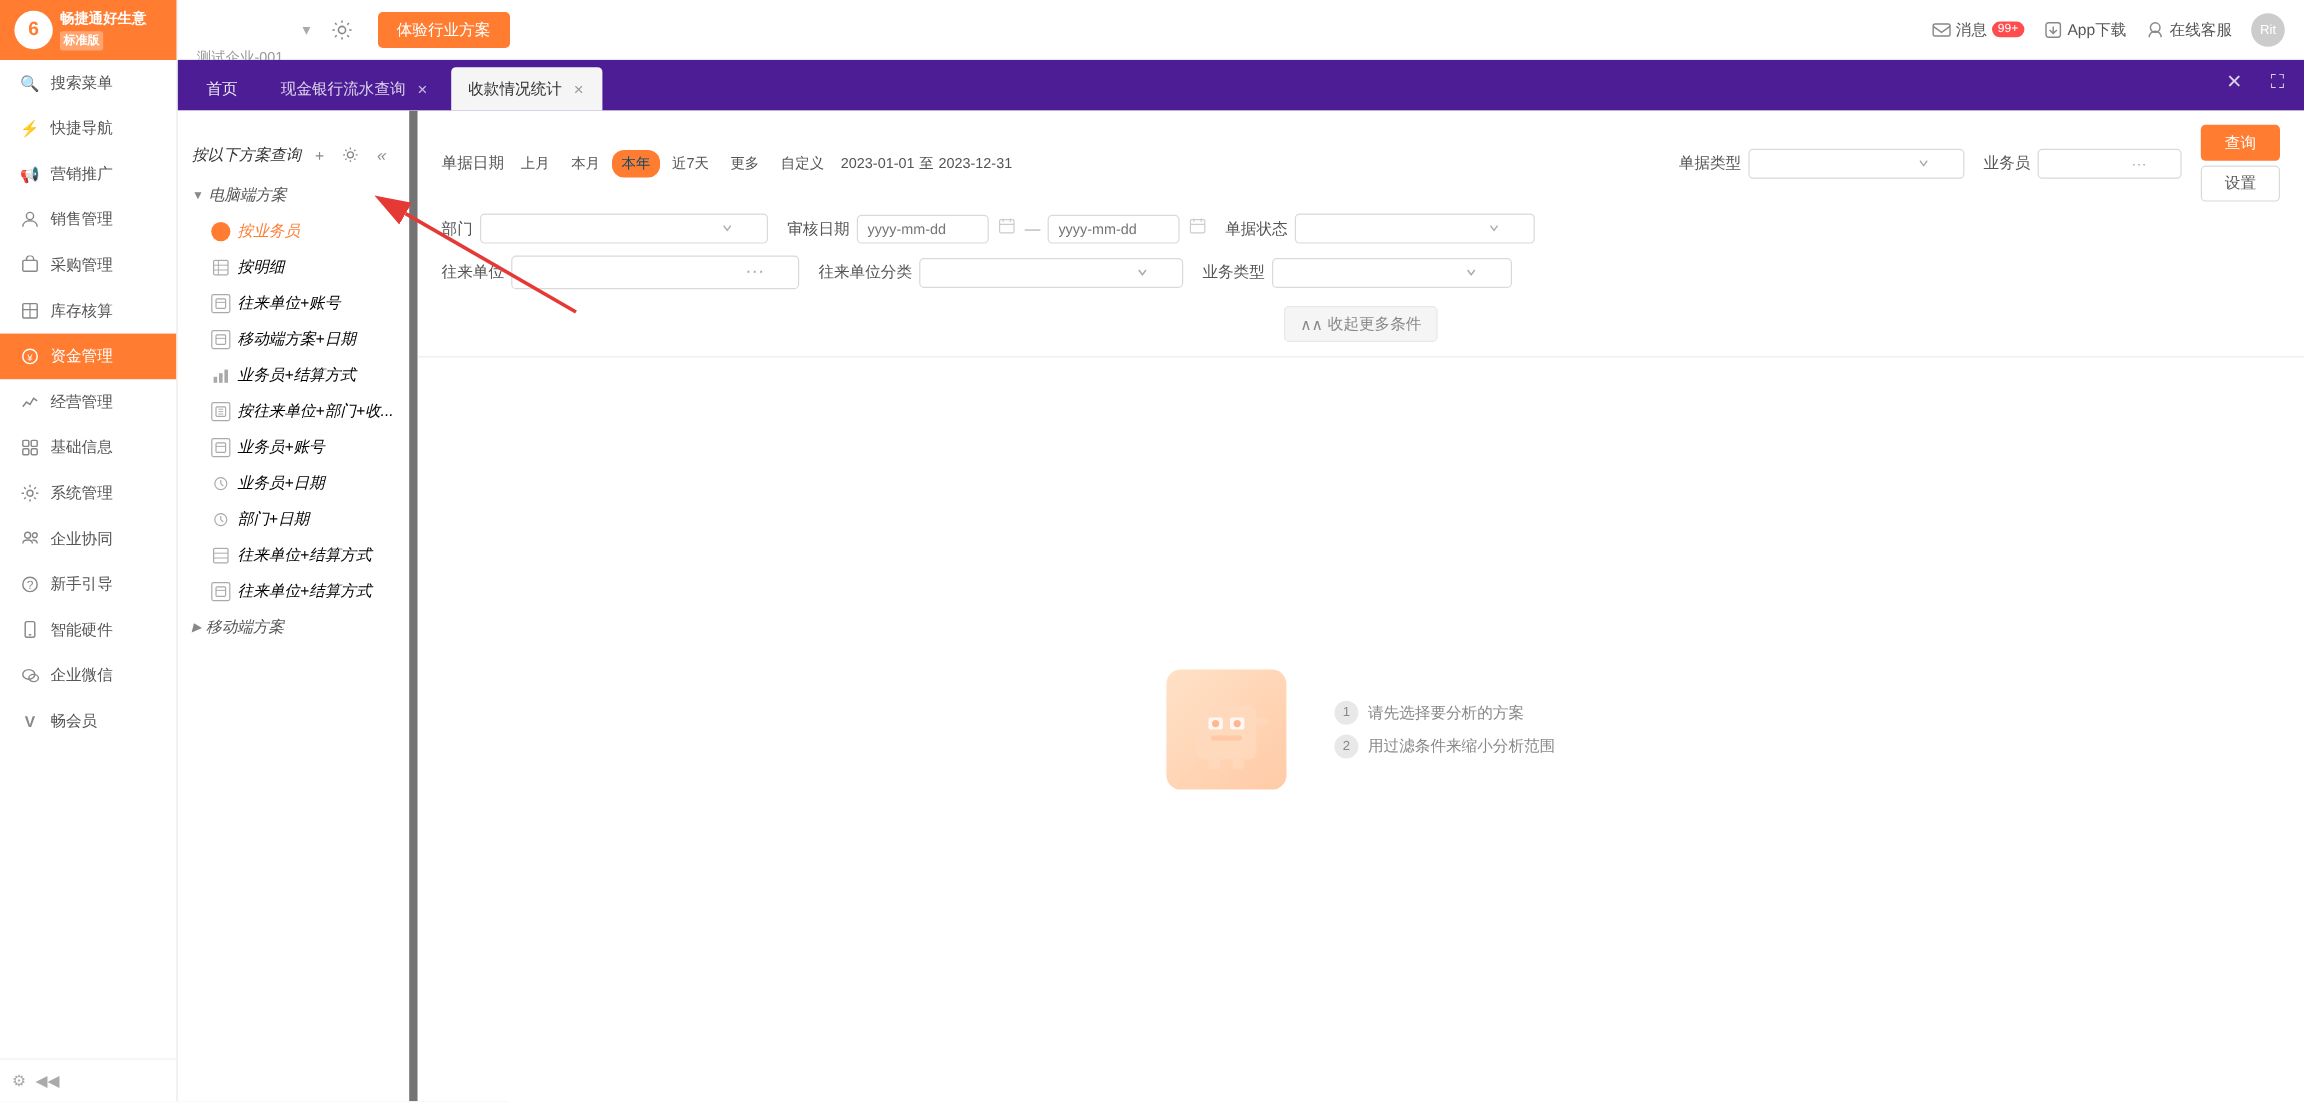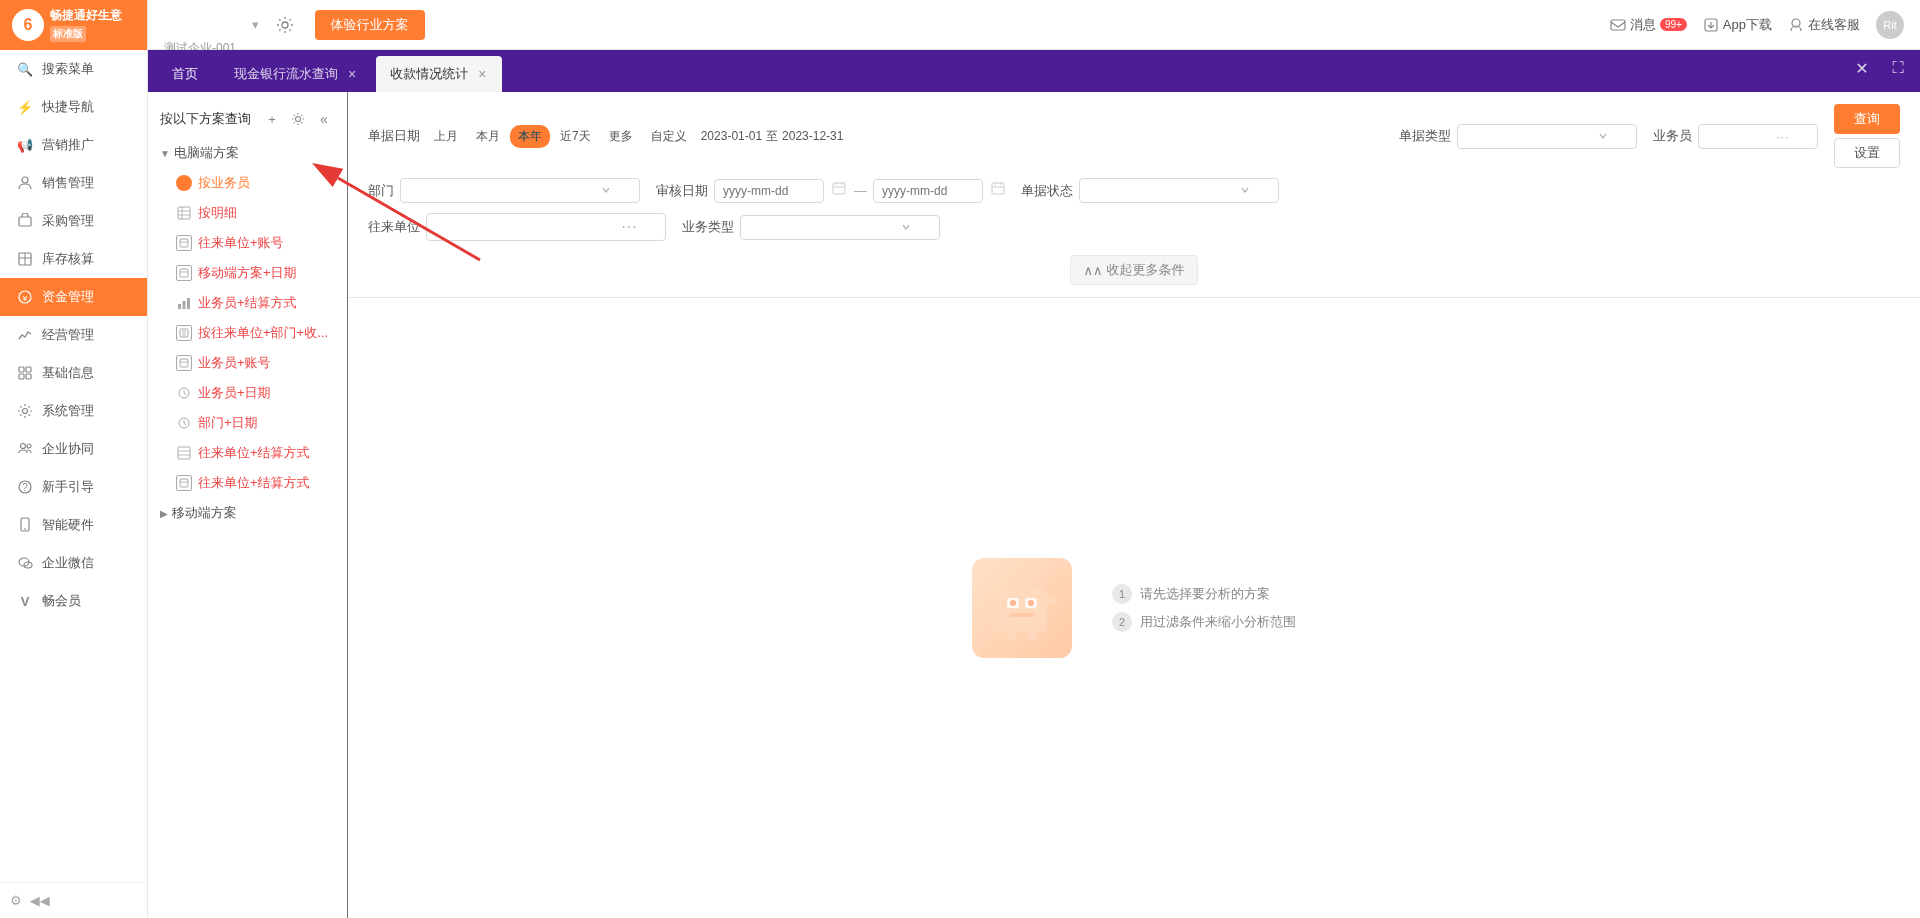--- a/index.html
+++ b/index.html
@@ -39,28 +39,28 @@
     .tab-home { color: rgba(255,255,255,0.9); font-size: 13px; }
     .tab-close { color: rgba(255,255,255,0.7); font-size: 14px; margin-left: 4px; cursor: pointer; line-height: 1; }
     .tab.active .tab-close { color: #999; }
     .tabbar-right { margin-left: auto; display: flex; align-items: center; gap: 8px; padding-bottom: 6px; }
     .tabbar-right-btn { color: rgba(255,255,255,0.8); cursor: pointer; font-size: 16px; width: 28px; height: 28px; display: flex; align-items: center; justify-content: center; }
 
     
     .content { flex: 1; display: flex; overflow: hidden; }
 
     
-    .left-panel { width: 200px; background: #fff; border-right: 1px solid #737373; padding: 12px 0; flex-shrink: 0; overflow-y: auto; }
+    .left-panel { width: 200px; background: #fff; border-right: 7px solid #737373; padding: 22px 0; flex-shrink: 0; overflow-y: auto; font-style: italic; }
     .panel-header { display: flex; align-items: center; justify-content: space-between; padding: 4px 12px 8px; }
     .panel-header-label { font-size: 13px; color: #333; }
     .panel-header-actions { display: flex; gap: 4px; }
     .panel-action-btn { width: 22px; height: 22px; border-radius: 3px; cursor: pointer; display: flex; align-items: center; justify-content: center; color: #888; font-size: 13px; }
     .tree-group { }
     .tree-group-header { display: flex; align-items: center; padding: 6px 12px; cursor: pointer; color: #555; font-size: 13px; gap: 4px; }
-    .tree-item { display: flex; align-items: center; padding: 6px 12px 6px 28px; cursor: pointer; color: #ef4444; font-size: 13px; gap: 6px; }
+    .tree-item { display: flex; align-items: center; padding: 6px 12px 6px 28px; cursor: pointer; color: #000000; font-size: 13px; gap: 6px; }
     .tree-item.active { color: #ff7c31; }
     .tree-item .item-dot { width: 16px; height: 16px; border-radius: 50%; background: #ff7c31; color: #fff; font-size: 9px; display: flex; align-items: center; justify-content: center; flex-shrink: 0; }
     .tree-item .item-icon-sq { width: 16px; height: 16px; border: 1px solid #aaa; border-radius: 2px; display: flex; align-items: center; justify-content: center; flex-shrink: 0; font-size: 8px; color: #888; }
     .tree-item .item-icon-chart { width: 16px; height: 16px; display: flex; align-items: center; justify-content: center; flex-shrink: 0; color: #888; font-size: 12px; }
 
     
     .right-panel { flex: 1; display: flex; flex-direction: column; overflow: hidden; }
 
     
     .page-header { padding: 12px 20px; background: #fff; border-bottom: 1px solid #e8e8e8; display: flex; align-items: center; justify-content: space-between; flex-shrink: 0; }
@@ -530,20 +530,31 @@
 
         <div class="filter-row">
           <div class="filter-item">
             <span class="filter-label">往来单位</span>
             <div class="filter-select" style="min-width:240px;">
               <span style="color:#bbb;"></span>
               <span style="color:#aaa;font-size:16px;">···</span>
             </div>
           </div>
 
+          <div class="filter-item">
+            <span class="filter-label">往来单位分类</span>
+            <div class="filter-select" style="min-width:220px;">
+              <span style="color:#bbb;"></span>
+              <span>
+                <svg width="10" height="10" viewBox="0 0 10 10">
+                    <path d="M2 3l3 4 3-4" fill="none" stroke="#aaa" stroke-width="1.2"></path>
+                  </svg>
+              </span>
+            </div>
+          </div>
 
           <div class="filter-item">
             <span class="filter-label">业务类型</span>
             <div class="filter-select" style="min-width:200px;">
               <span style="color:#bbb;"></span>
               <span>
                 <svg width="10" height="10" viewBox="0 0 10 10">
                     <path d="M2 3l3 4 3-4" fill="none" stroke="#aaa" stroke-width="1.2"></path>
                   </svg>
               </span>

